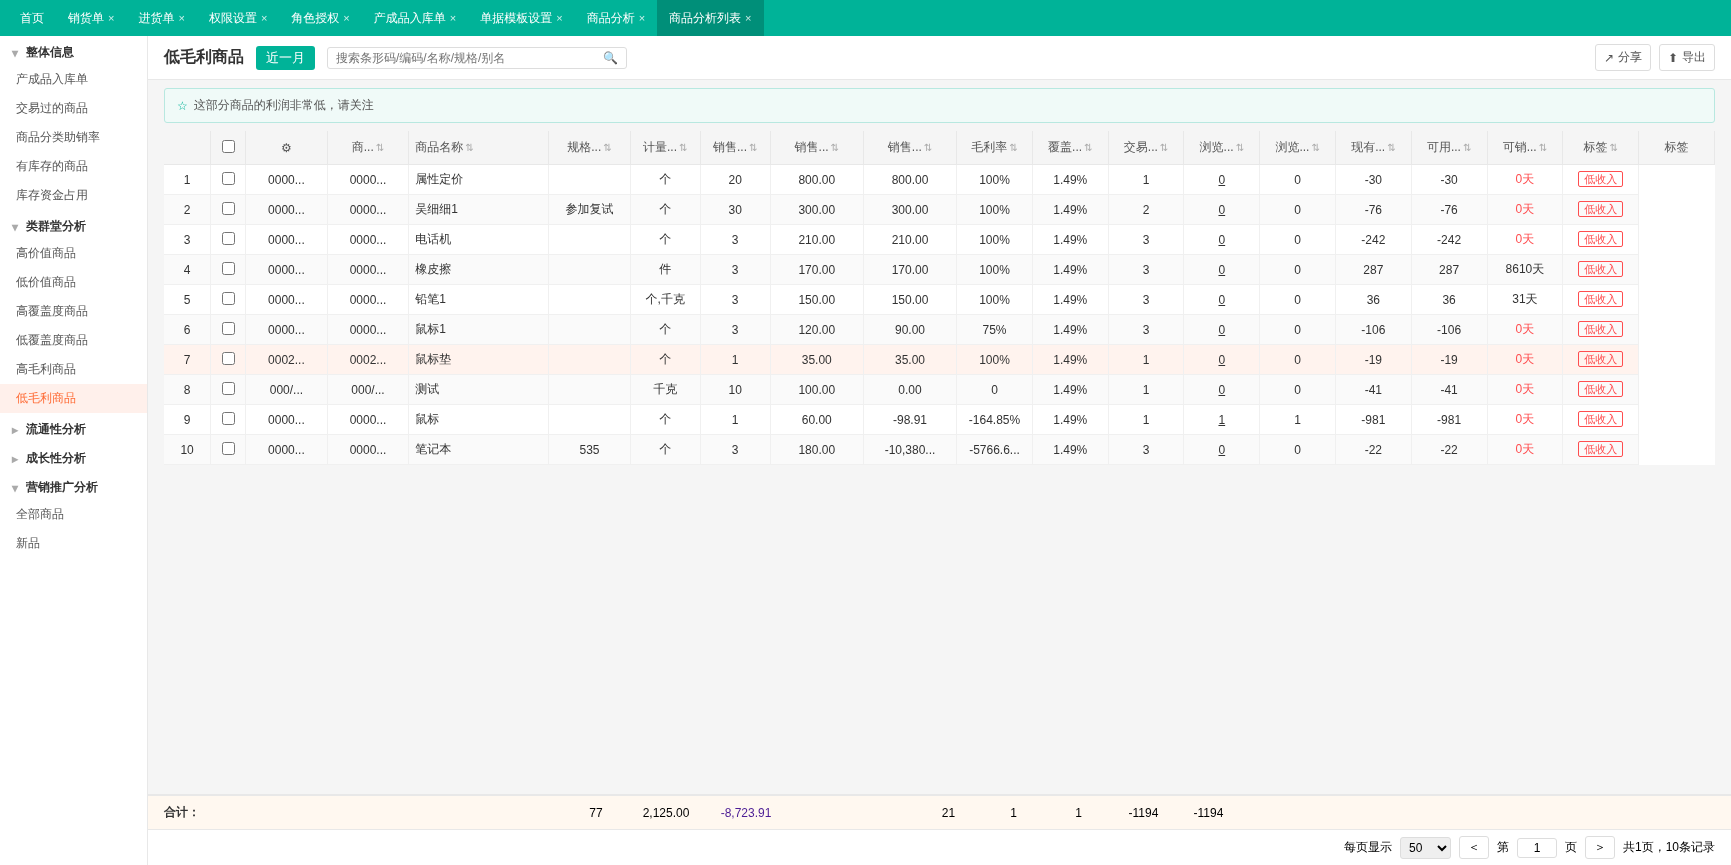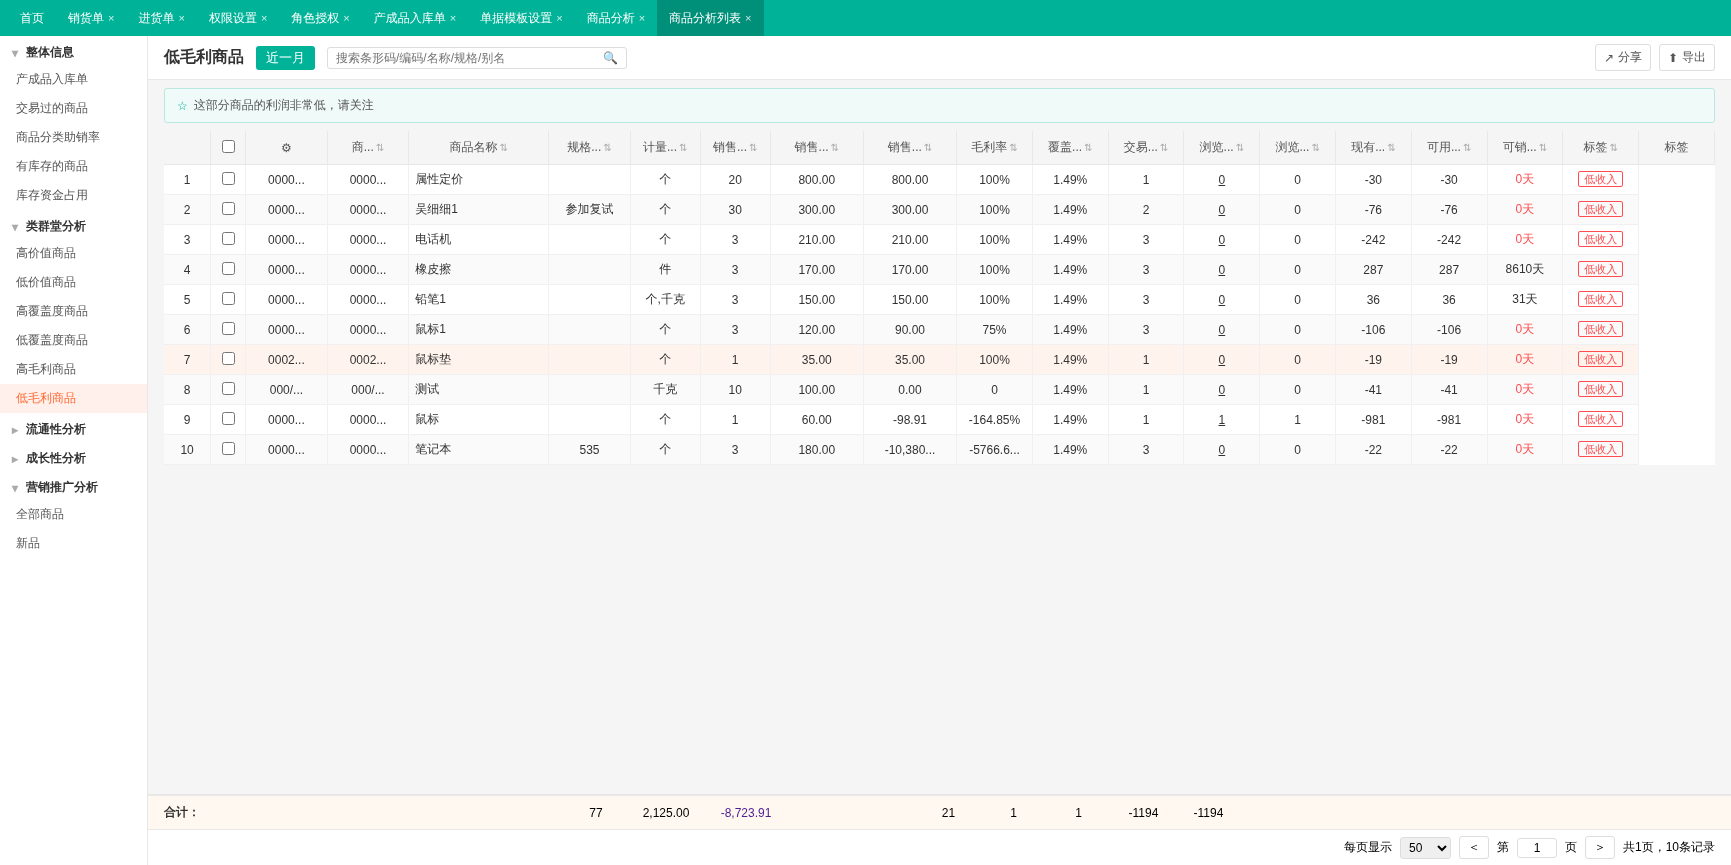--- a/index.html
+++ b/index.html
@@ -226,21 +226,21 @@
       text-align: center;
       padding: 2px 4px;
       border-radius: 3px;
     }
     
     .sort-icon { color: #aaa; margin-left: 2px; font-size: 10px; }
     
     .col-num { width: 40px; }
     .col-cb { width: 30px; }
     .col-code { width: 70px; }
-    .col-name { width: 120px; text-align: center; }
+    .col-name { width: 120px; text-align: left; }
     .col-spec { width: 70px; }
     .col-unit { width: 60px; }
     .col-sale-num { width: 60px; }
     .col-sale-amt { width: 80px; }
     .col-sale-profit { width: 80px; }
     .col-gross { width: 65px; }
     .col-cover { width: 65px; }
     .col-trade { width: 65px; }
     .col-view1 { width: 65px; }
     .col-view2 { width: 65px; }

